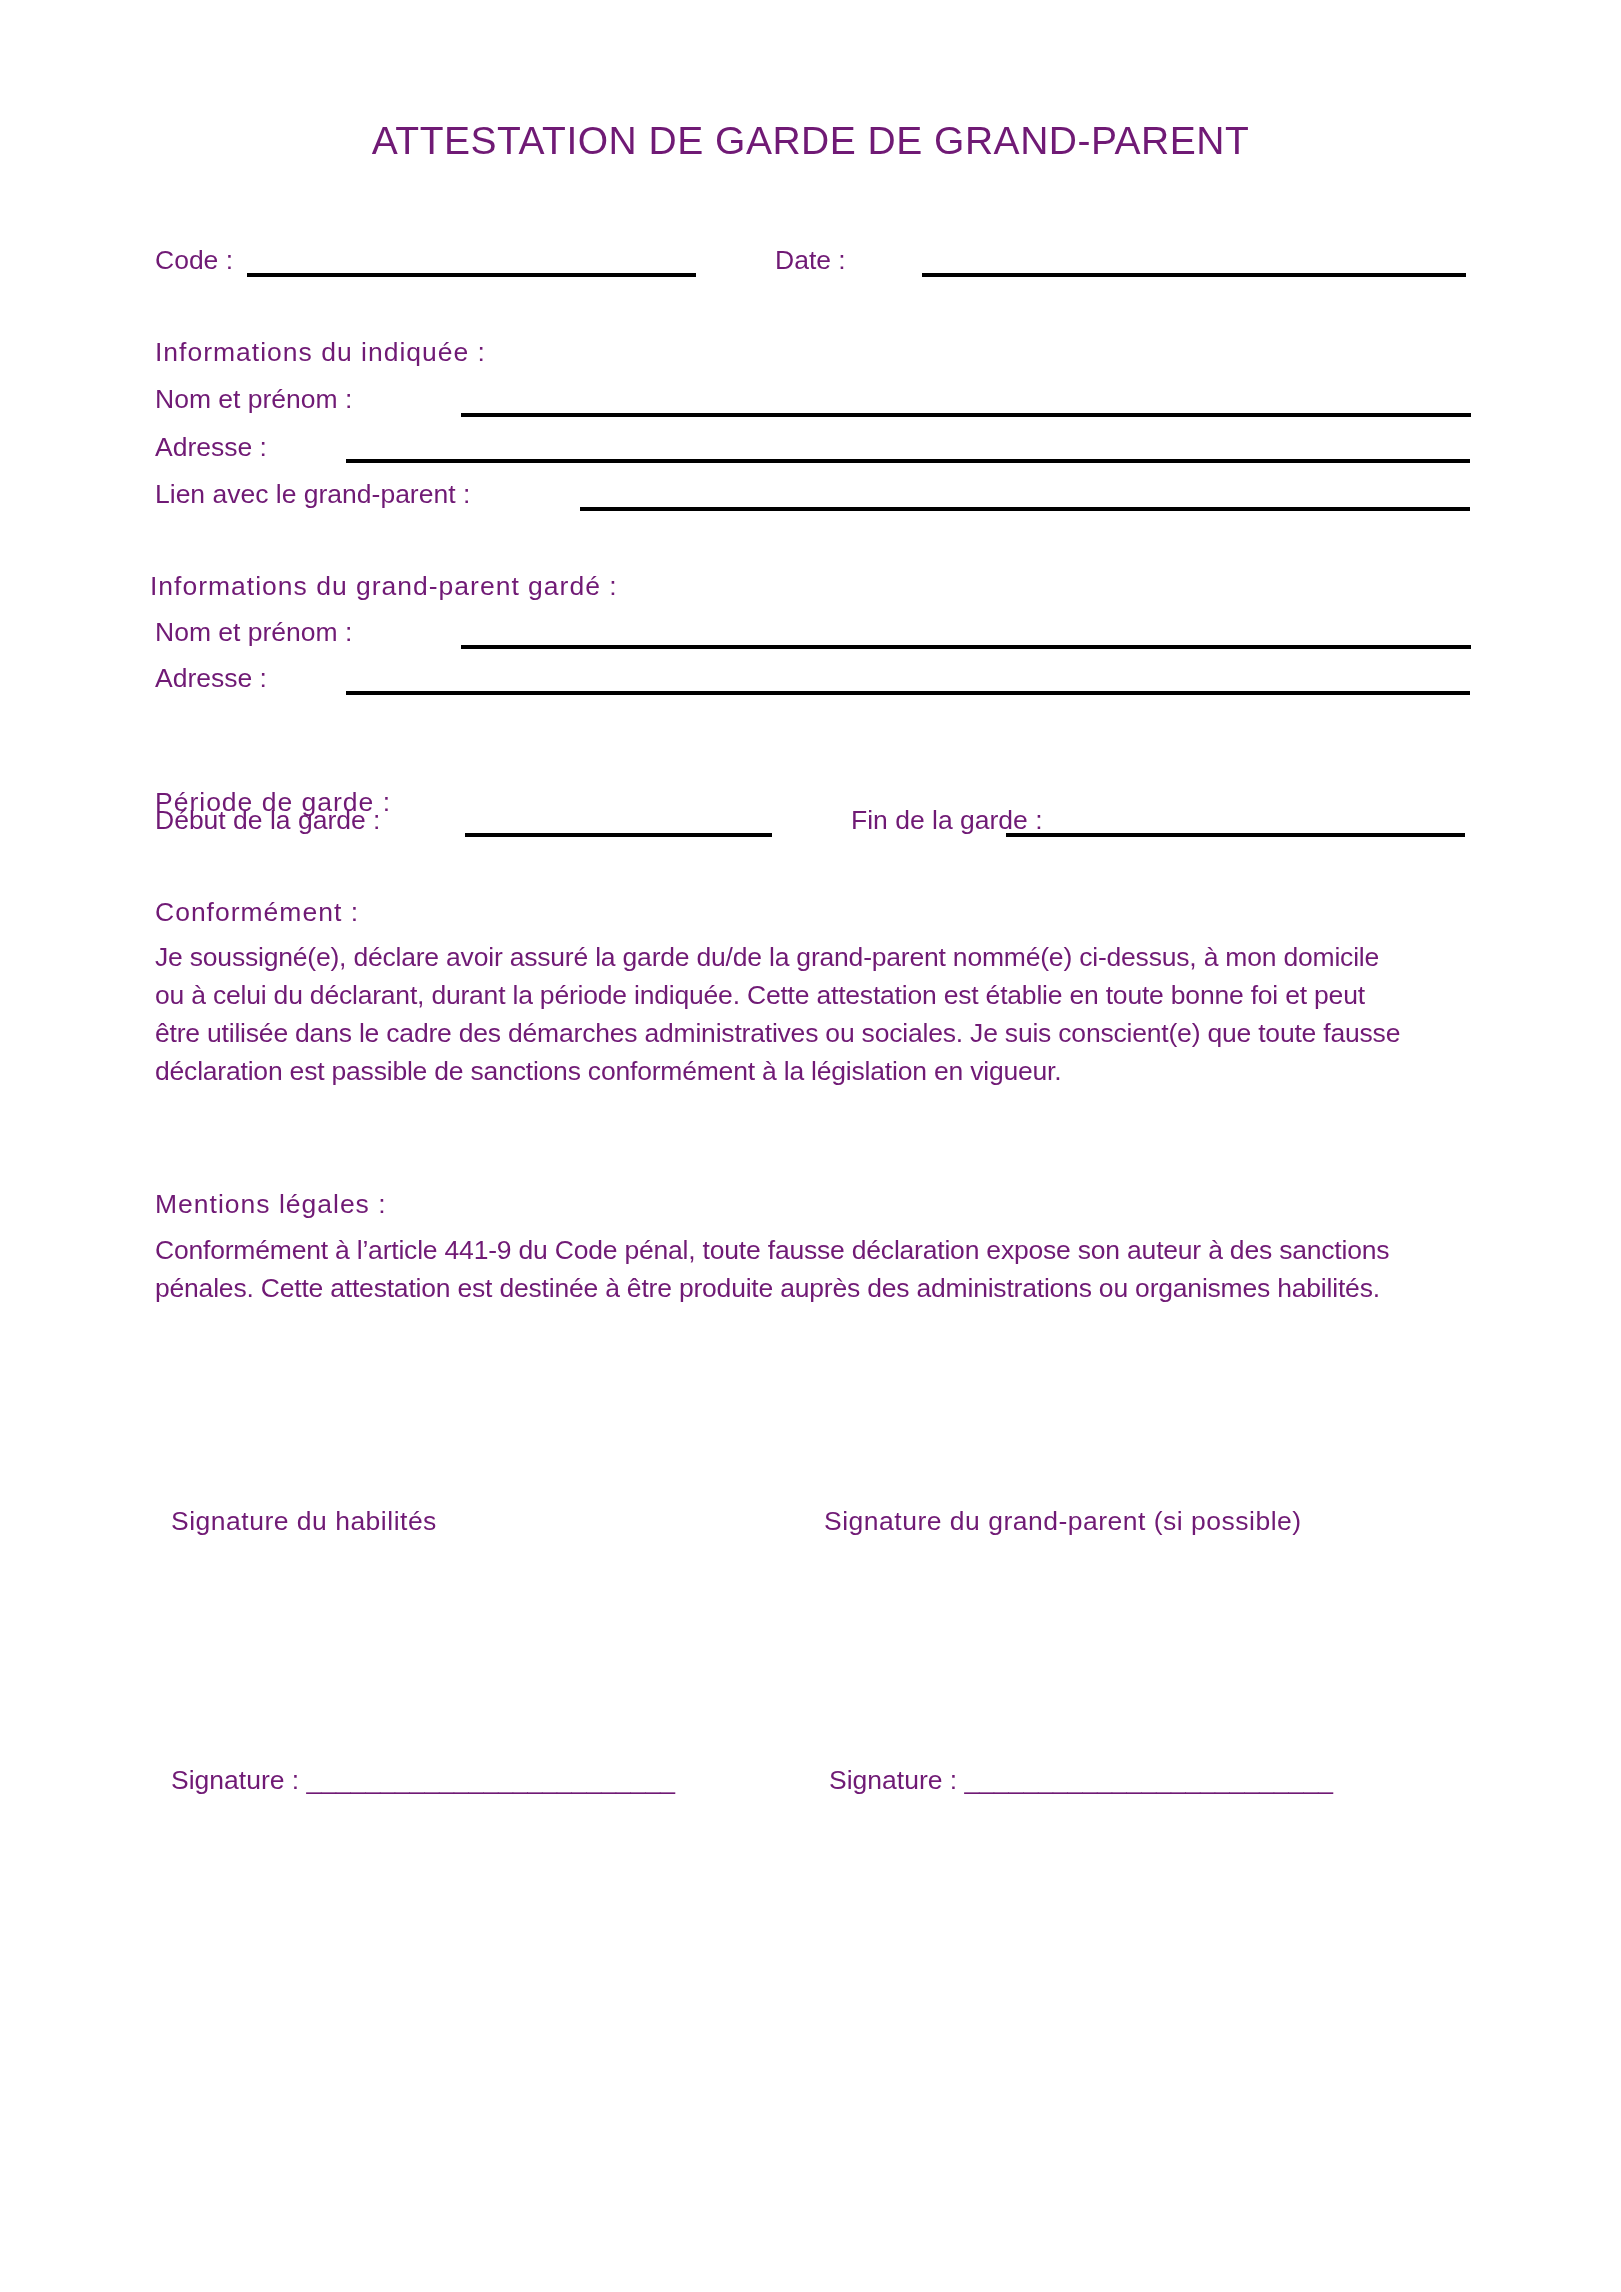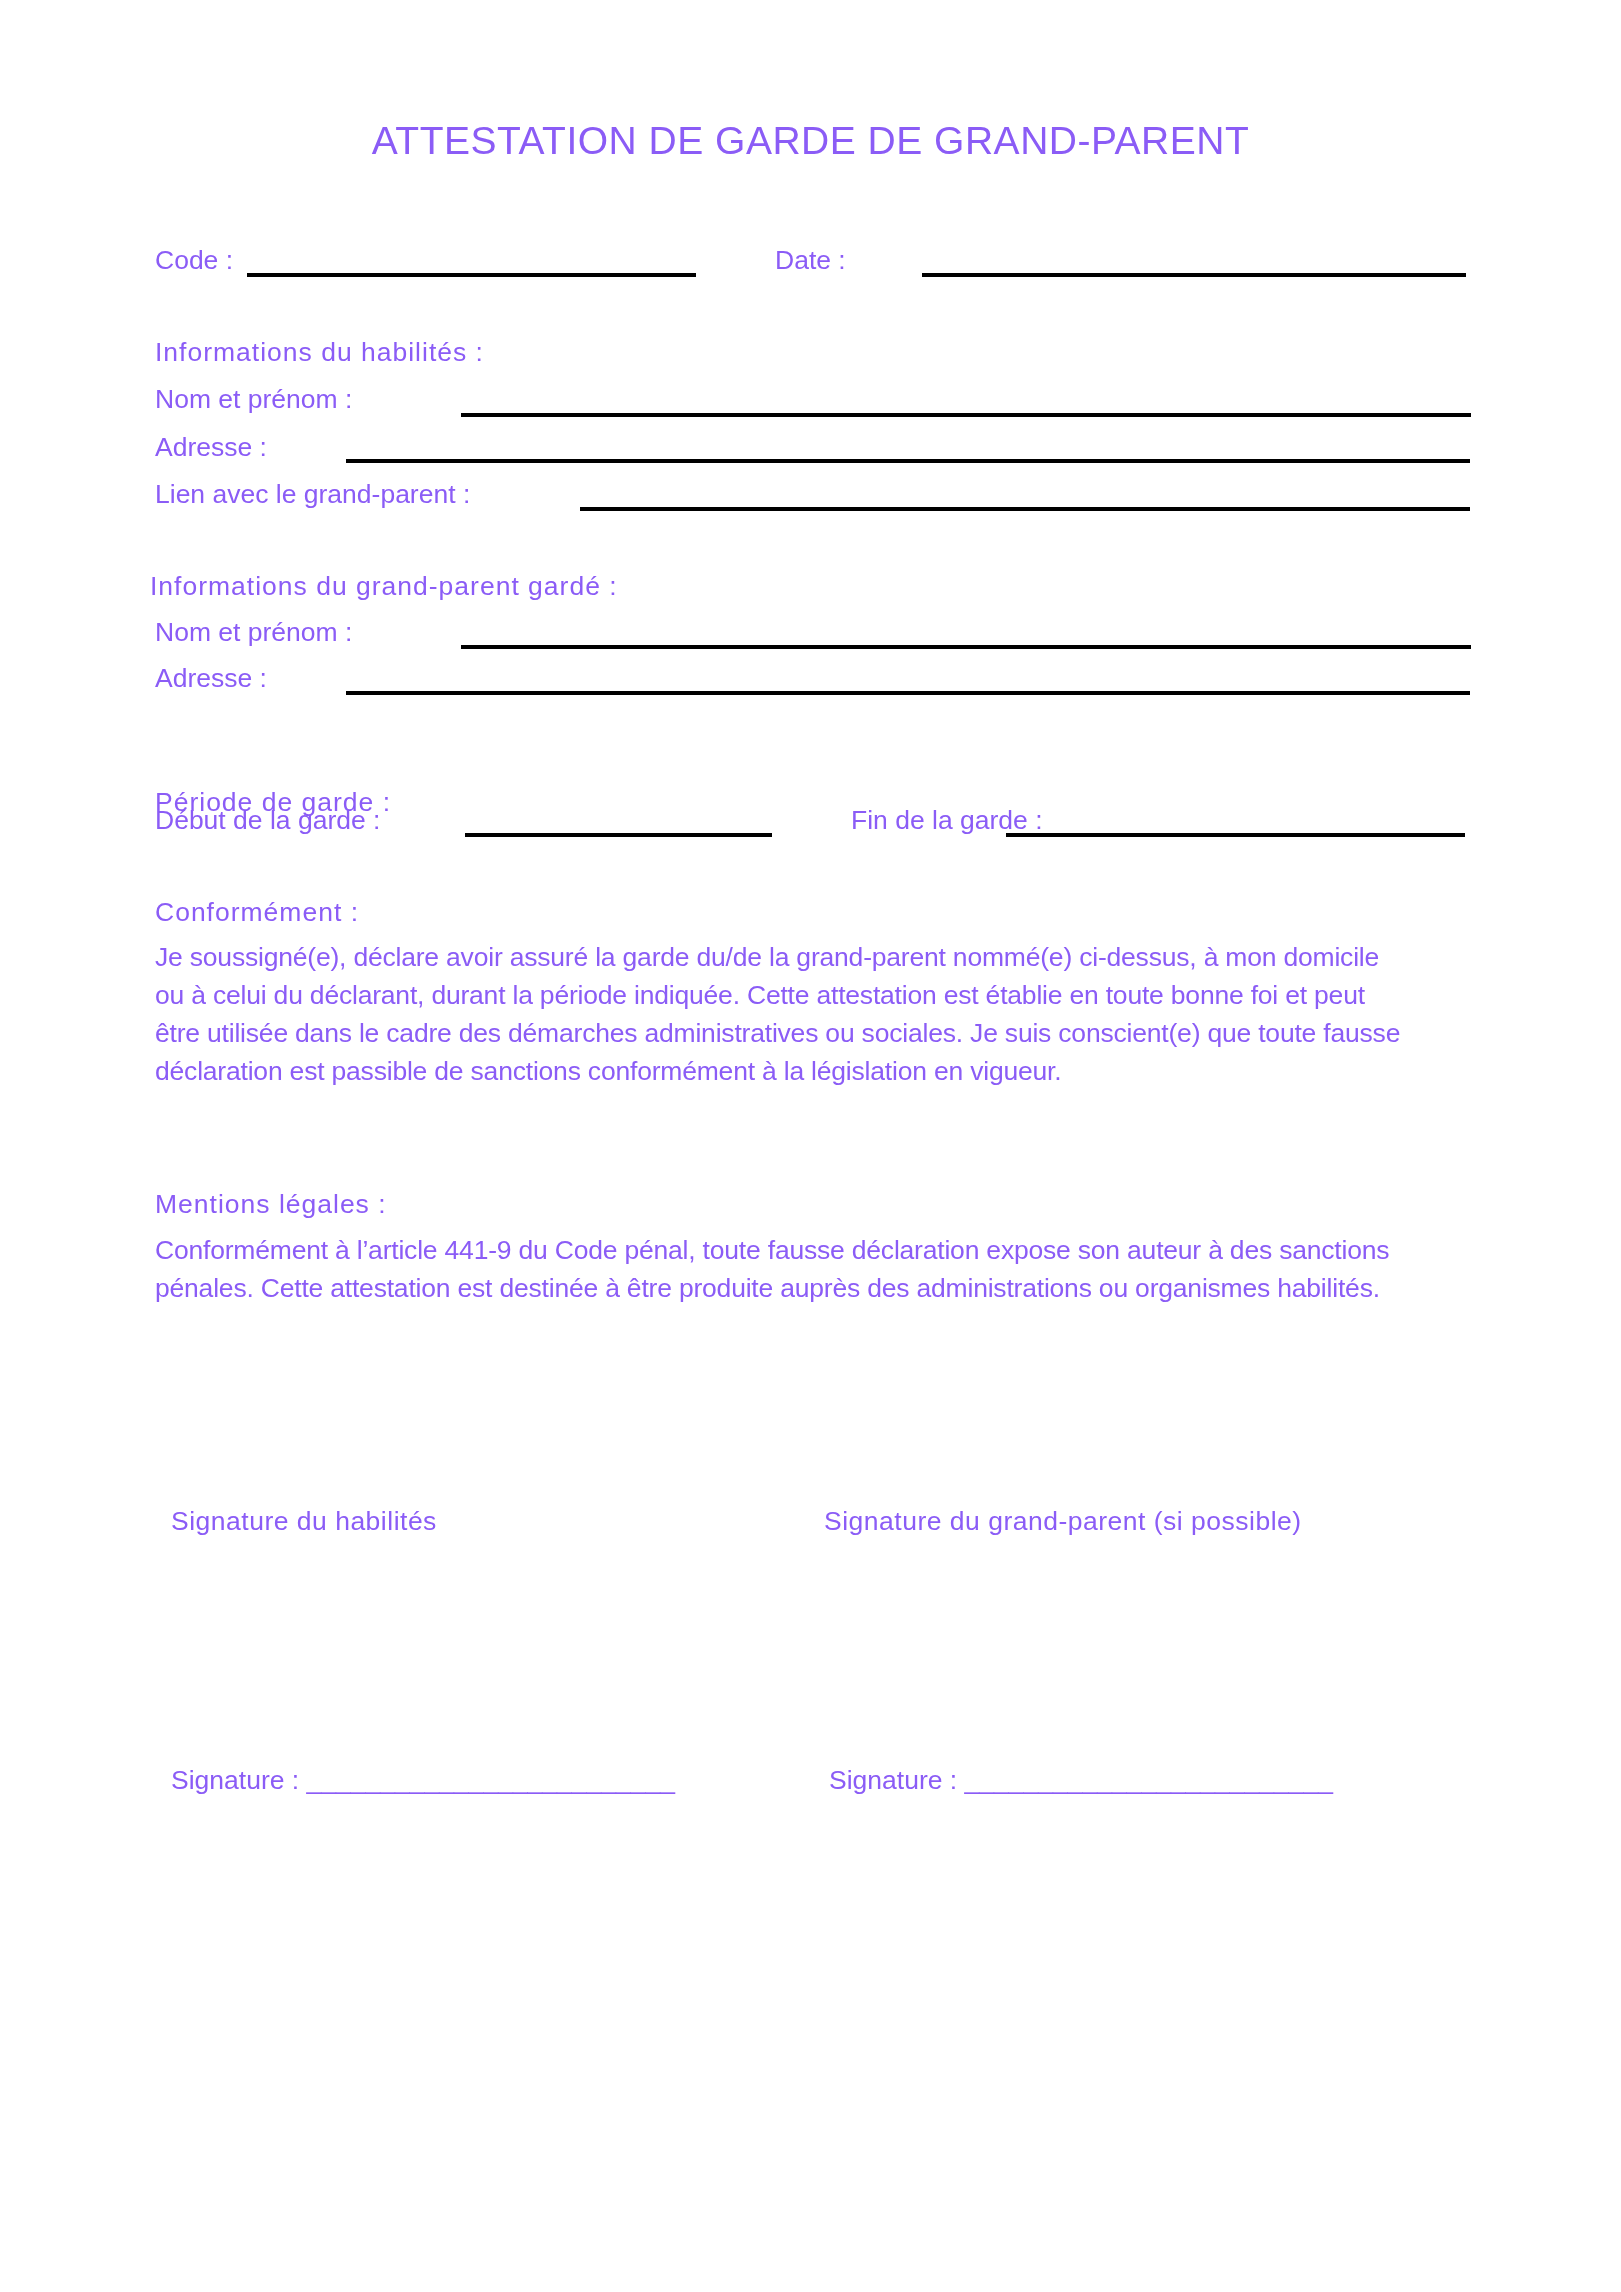--- a/index.html
+++ b/index.html
@@ -6,21 +6,21 @@
   html, body {
     margin: 0;
     padding: 0;
     background: #ffffff;
   }
   .page {
     position: relative;
     width: 1621px;
     height: 2293px;
     background: #ffffff;
-    color: #8b5cf6;
+    color: #701a75;
     font-family: "Liberation Sans", "DejaVu Sans", sans-serif;
     font-size: 26.5px;
     overflow: hidden;
   }
   .abs {
     position: absolute;
     white-space: nowrap;
     line-height: 1.2;
   }
   .doc-title {
@@ -61,21 +61,21 @@
 <div class="page">
 
   <h1 class="doc-title">ATTESTATION DE GARDE DE GRAND-PARENT</h1>
 
   <span class="abs" style="left:155px; top:245px;">Code :</span>
   <div class="field-line" style="left:247px; top:273px; width:449px;"></div>
 
   <span class="abs" style="left:775px; top:245px;">Date :</span>
   <div class="field-line" style="left:922px; top:273px; width:544px;"></div>
 
-  <span class="abs section-heading" style="left:155px; top:337px;">Informations du habilités :</span>
+  <span class="abs section-heading" style="left:155px; top:337px;">Informations du indiquée :</span>
 
   <span class="abs" style="left:155px; top:384px;">Nom et prénom :</span>
   <div class="field-line" style="left:461px; top:413px; width:1010px;"></div>
 
   <span class="abs" style="left:155px; top:432px;">Adresse :</span>
   <div class="field-line" style="left:346px; top:459px; width:1124px;"></div>
 
   <span class="abs" style="left:155px; top:479px;">Lien avec le grand-parent :</span>
   <div class="field-line" style="left:580px; top:507px; width:890px;"></div>
 

